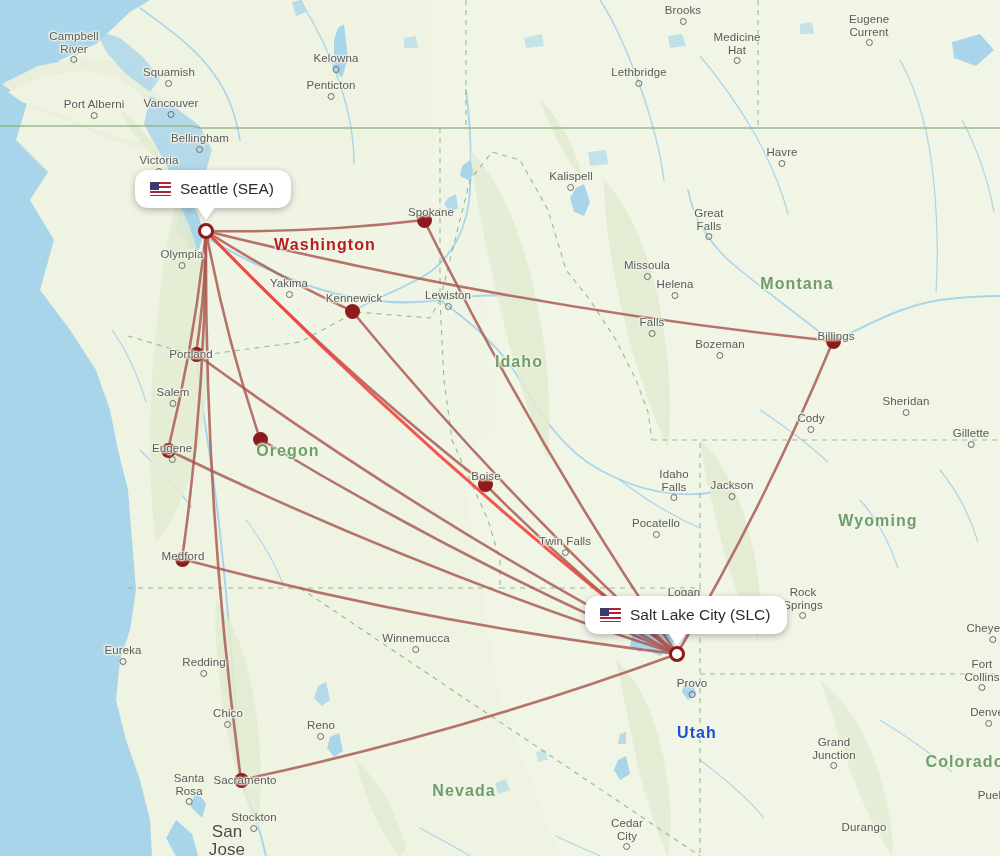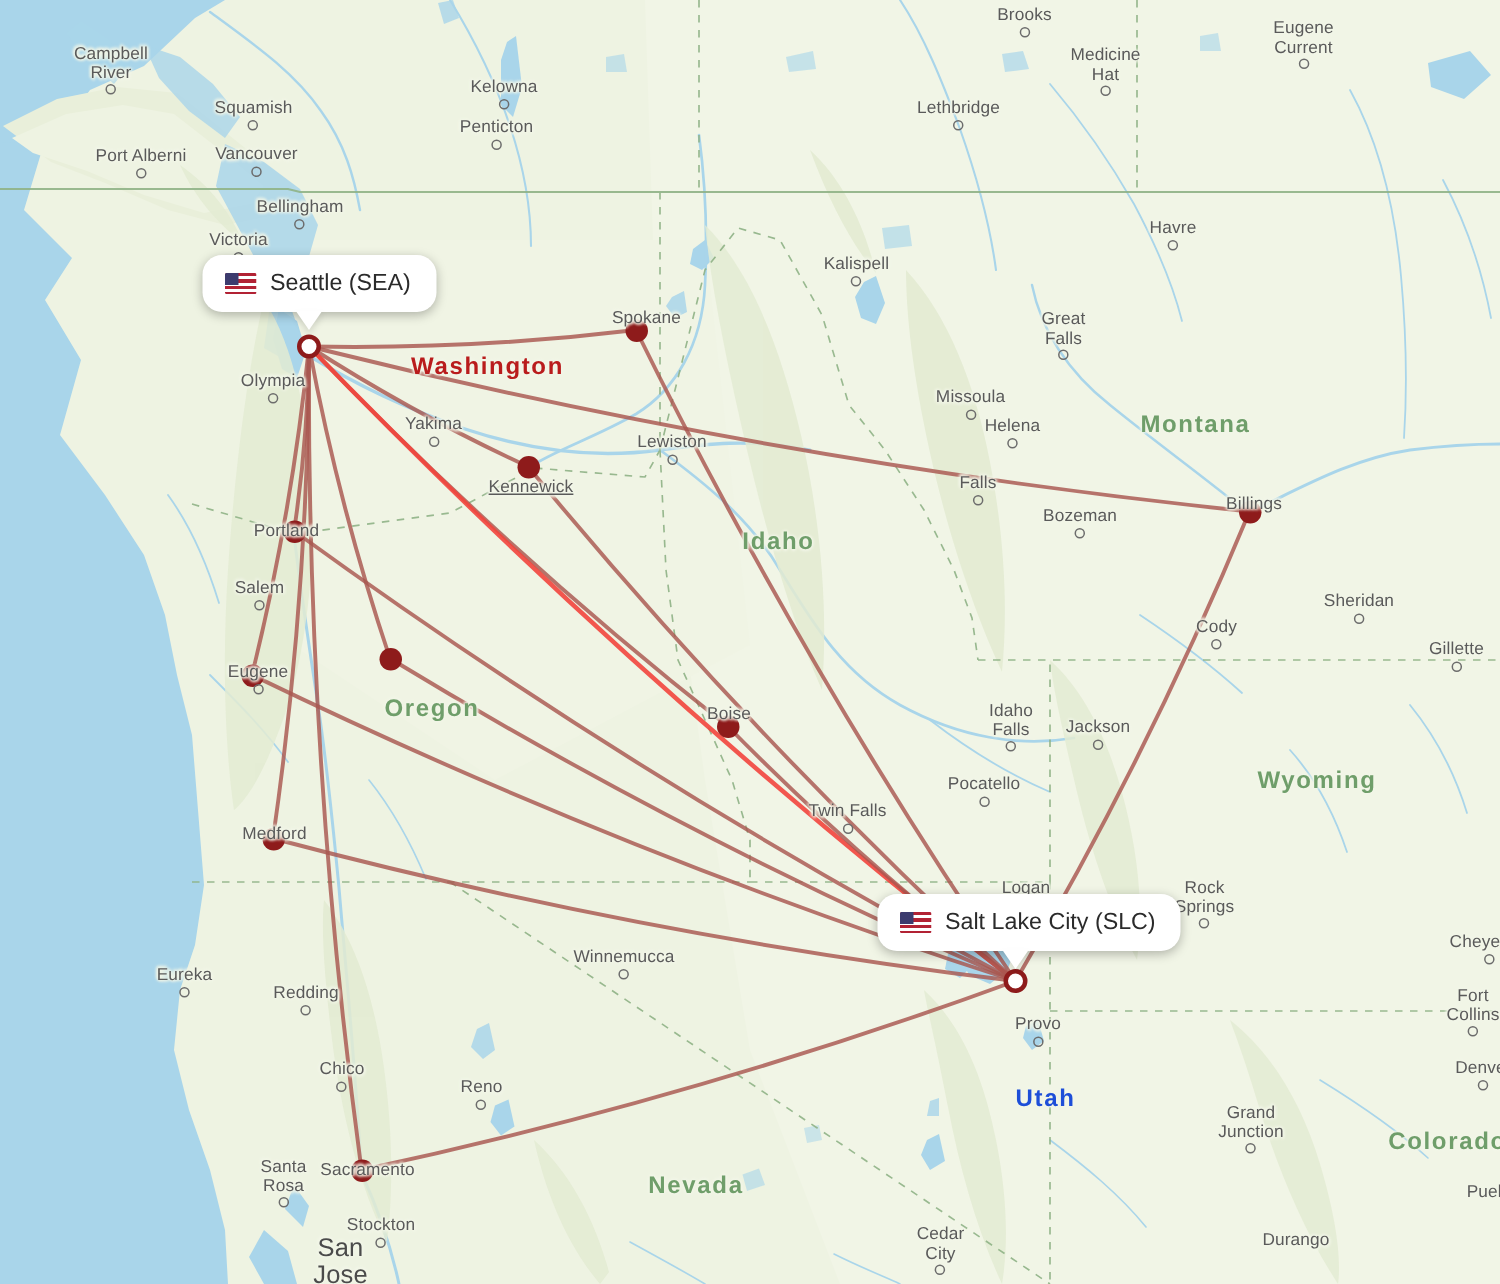--- a/index.html
+++ b/index.html
@@ -340,21 +340,21 @@
       <div class="city" style="left: 782px; top: 146px;"><span>Havre</span><span class="dot-small"></span></div>
       <div class="city" style="left: 571px; top: 170px;"><span>Kalispell</span><span class="dot-small"></span></div>
       <div class="city" style="left: 709px; top: 207px;"><span>Great
 Falls</span><span class="dot-small"></span></div>
       <div class="city" style="left: 431px; top: 206px;"><span>Spokane</span></div>
       <div class="city" style="left: 182px; top: 248px;"><span>Olympia</span><span class="dot-small"></span></div>
       <div class="city" style="left: 604px; top: 259px; margin-left: 43px;"><span>Missoula</span><span class="dot-small"></span></div>
       <div class="city" style="left: 675px; top: 278px;"><span>Helena</span><span class="dot-small"></span></div>
       <div class="city" style="left: 289px; top: 277px;"><span>Yakima</span><span class="dot-small"></span></div>
       <div class="city" style="left: 448px; top: 289px;"><span>Lewiston</span><span class="dot-small"></span></div>
-      <div class="city" style="left: 354px; top: 319px; text-decoration: underline;"><span>Kennewick</span></div>
+      <div class="city" style="left: 354px; top: 292px;"><span>Kennewick</span></div>
       <div class="city" style="left: 652px; top: 316px;"><span>Falls</span><span class="dot-small"></span></div>
       <div class="city" style="left: 720px; top: 338px;"><span>Bozeman</span><span class="dot-small"></span></div>
       <div class="city" style="left: 836px; top: 330px;"><span>Billings</span></div>
       <div class="city" style="left: 191px; top: 348px;"><span>Portland</span></div>
       <div class="city" style="left: 173px; top: 386px;"><span>Salem</span><span class="dot-small"></span></div>
       <div class="city" style="left: 906px; top: 395px;"><span>Sheridan</span><span class="dot-small"></span></div>
       <div class="city" style="left: 811px; top: 412px;"><span>Cody</span><span class="dot-small"></span></div>
       <div class="city" style="left: 971px; top: 427px;"><span>Gillette</span><span class="dot-small"></span></div>
       <div class="city" style="left: 172px; top: 442px;"><span>Eugene</span><span class="dot-small"></span></div>
       <div class="city" style="left: 674px; top: 468px;"><span>Idaho
@@ -384,21 +384,21 @@
       <div class="city" style="left: 627px; top: 817px;"><span>Cedar
 City</span><span class="dot-small"></span></div>
       <div class="city" style="left: 254px; top: 811px;"><span>Stockton</span><span class="dot-small"></span></div>
       <div class="city" style="left: 996px; top: 789px;"><span>Pueblo</span></div>
       <div class="city" style="left: 864px; top: 821px;"><span>Durango</span></div>
       <div class="city big" style="left: 227px; top: 823px;"><span>San
 Jose</span></div>
       <div class="state" style="left: 325px; top: 245px; color: #b91c1c;">Washington</div>
       <div class="state" style="left: 797px; top: 284px; color: rgb(111, 158, 106);">Montana</div>
       <div class="state" style="left: 519px; top: 362px; color: rgb(111, 158, 106);">Idaho</div>
-      <div class="state" style="left: 288px; top: 473px; color: rgb(111, 158, 106);">Oregon</div>
+      <div class="state" style="left: 288px; top: 451px; color: rgb(111, 158, 106);">Oregon</div>
       <div class="state" style="left: 878px; top: 521px; color: rgb(111, 158, 106);">Wyoming</div>
       <div class="state" style="left: 697px; top: 733px; color: #1d4ed8;">Utah</div>
       <div class="state" style="left: 464px; top: 791px; color: rgb(111, 158, 106);">Nevada</div>
       <div class="state" style="left: 965px; top: 762px; color: rgb(111, 158, 106);">Colorado</div>
     </div>
 
   <div id="popups">
       <div class="popup" style="left: 135px; top: 170px;">
         <span class="flag">
           <span class="stripes"></span>

